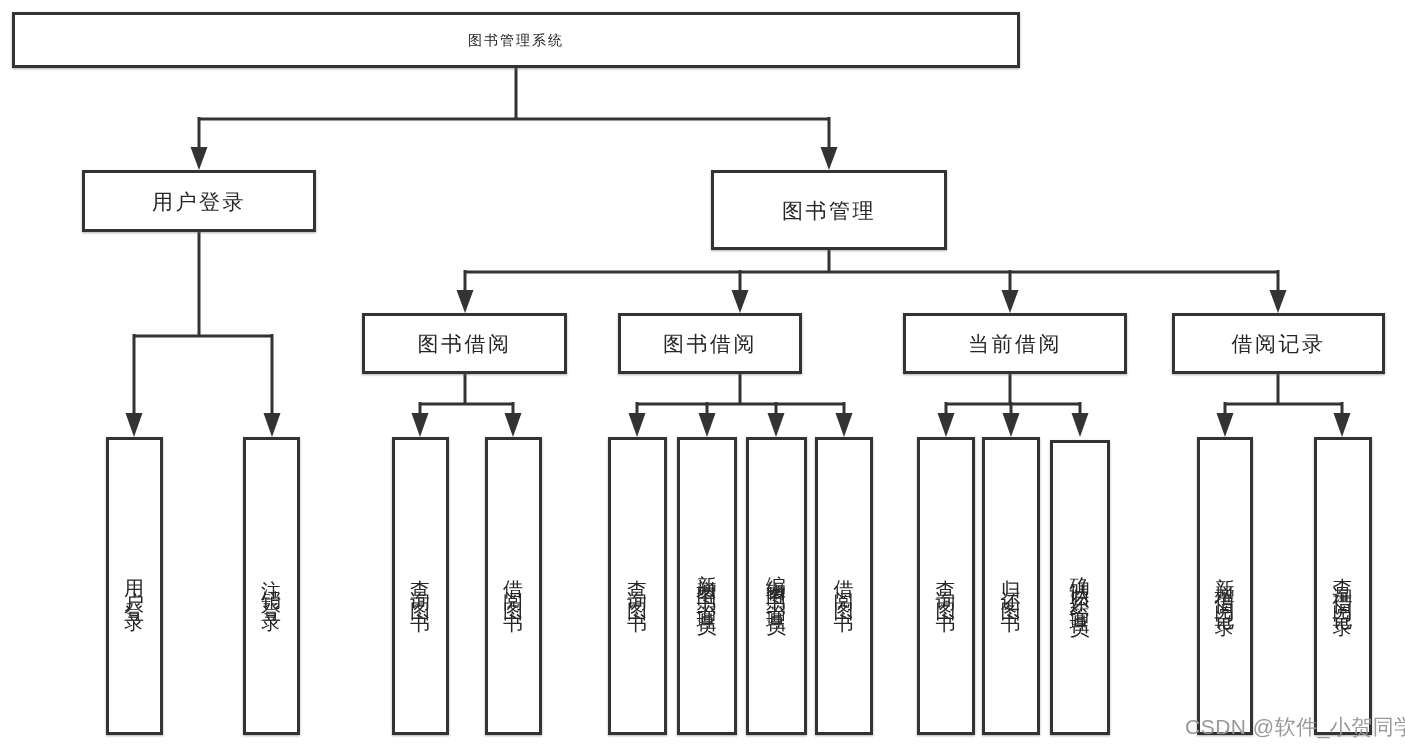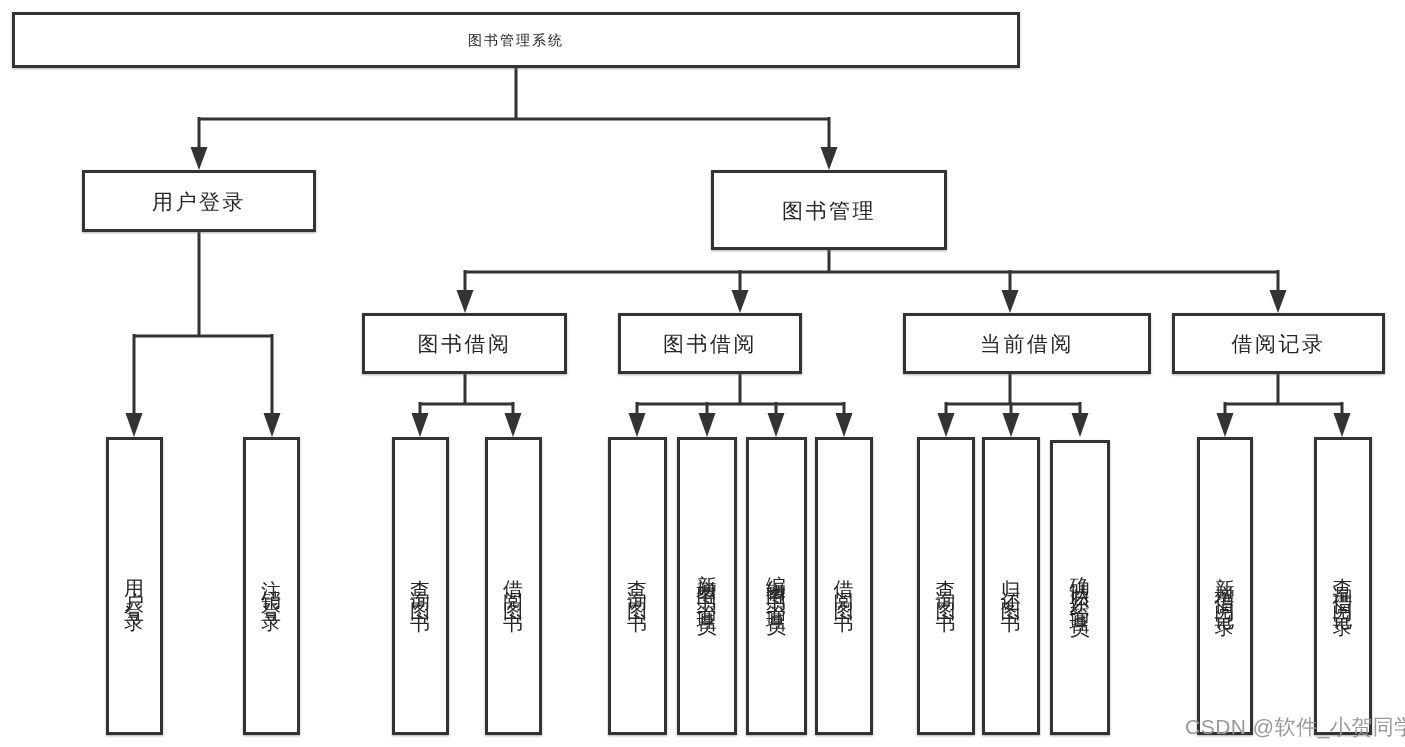--- a/index.html
+++ b/index.html
@@ -93,21 +93,21 @@
   <div class="box" style="left:711px;top:170px;width:236px;height:80px">
     <span class="hlabel">图书管理</span>
   </div>
 
   <div class="box" style="left:362px;top:313px;width:205px;height:61px">
     <span class="hlabel">图书借阅</span>
   </div>
   <div class="box" style="left:618px;top:313px;width:184px;height:61px">
     <span class="hlabel">图书借阅</span>
   </div>
-  <div class="box" style="left:903px;top:313px;width:248px;height:61px">
+  <div class="box" style="left:903px;top:313px;width:224px;height:61px">
     <span class="hlabel">当前借阅</span>
   </div>
   <div class="box" style="left:1172px;top:313px;width:213px;height:61px">
     <span class="hlabel">借阅记录</span>
   </div>
 
   <div class="box leaf short" style="left:106px;top:437px;width:57px;height:298px">
     <span class="vtext">用户登录</span>
   </div>
   <div class="box leaf short" style="left:243px;top:437px;width:57px;height:298px">

